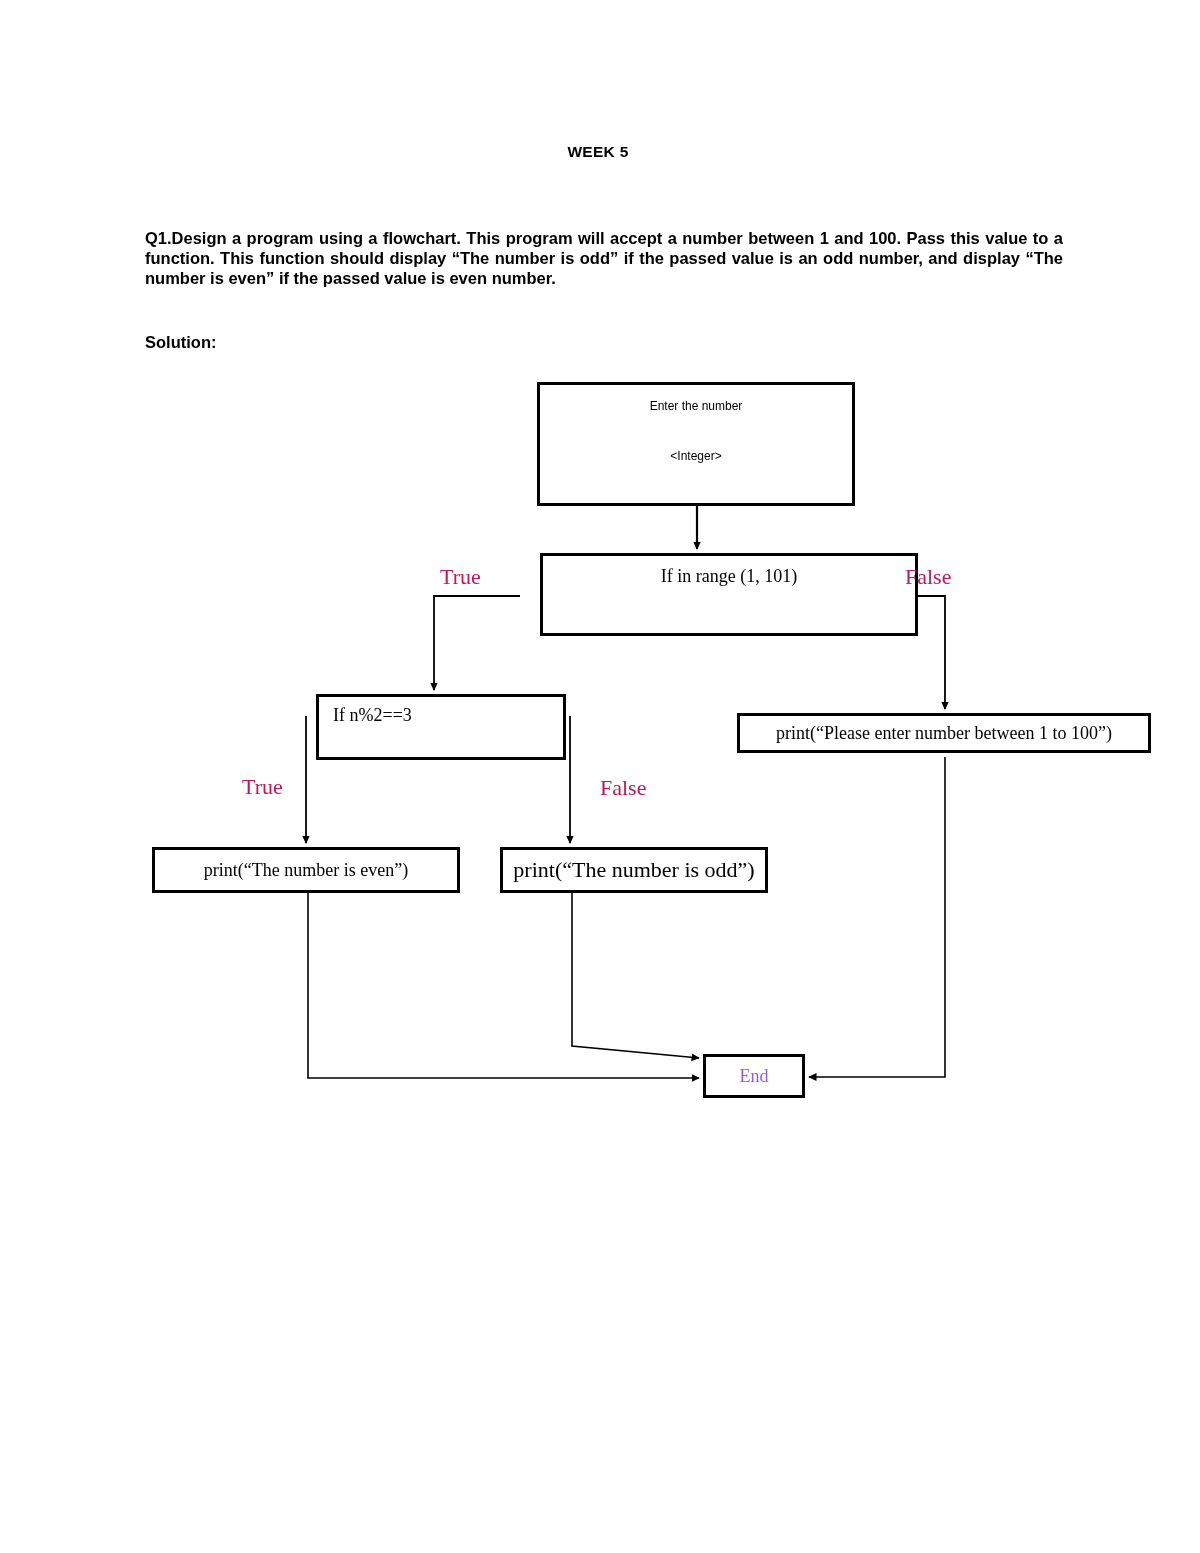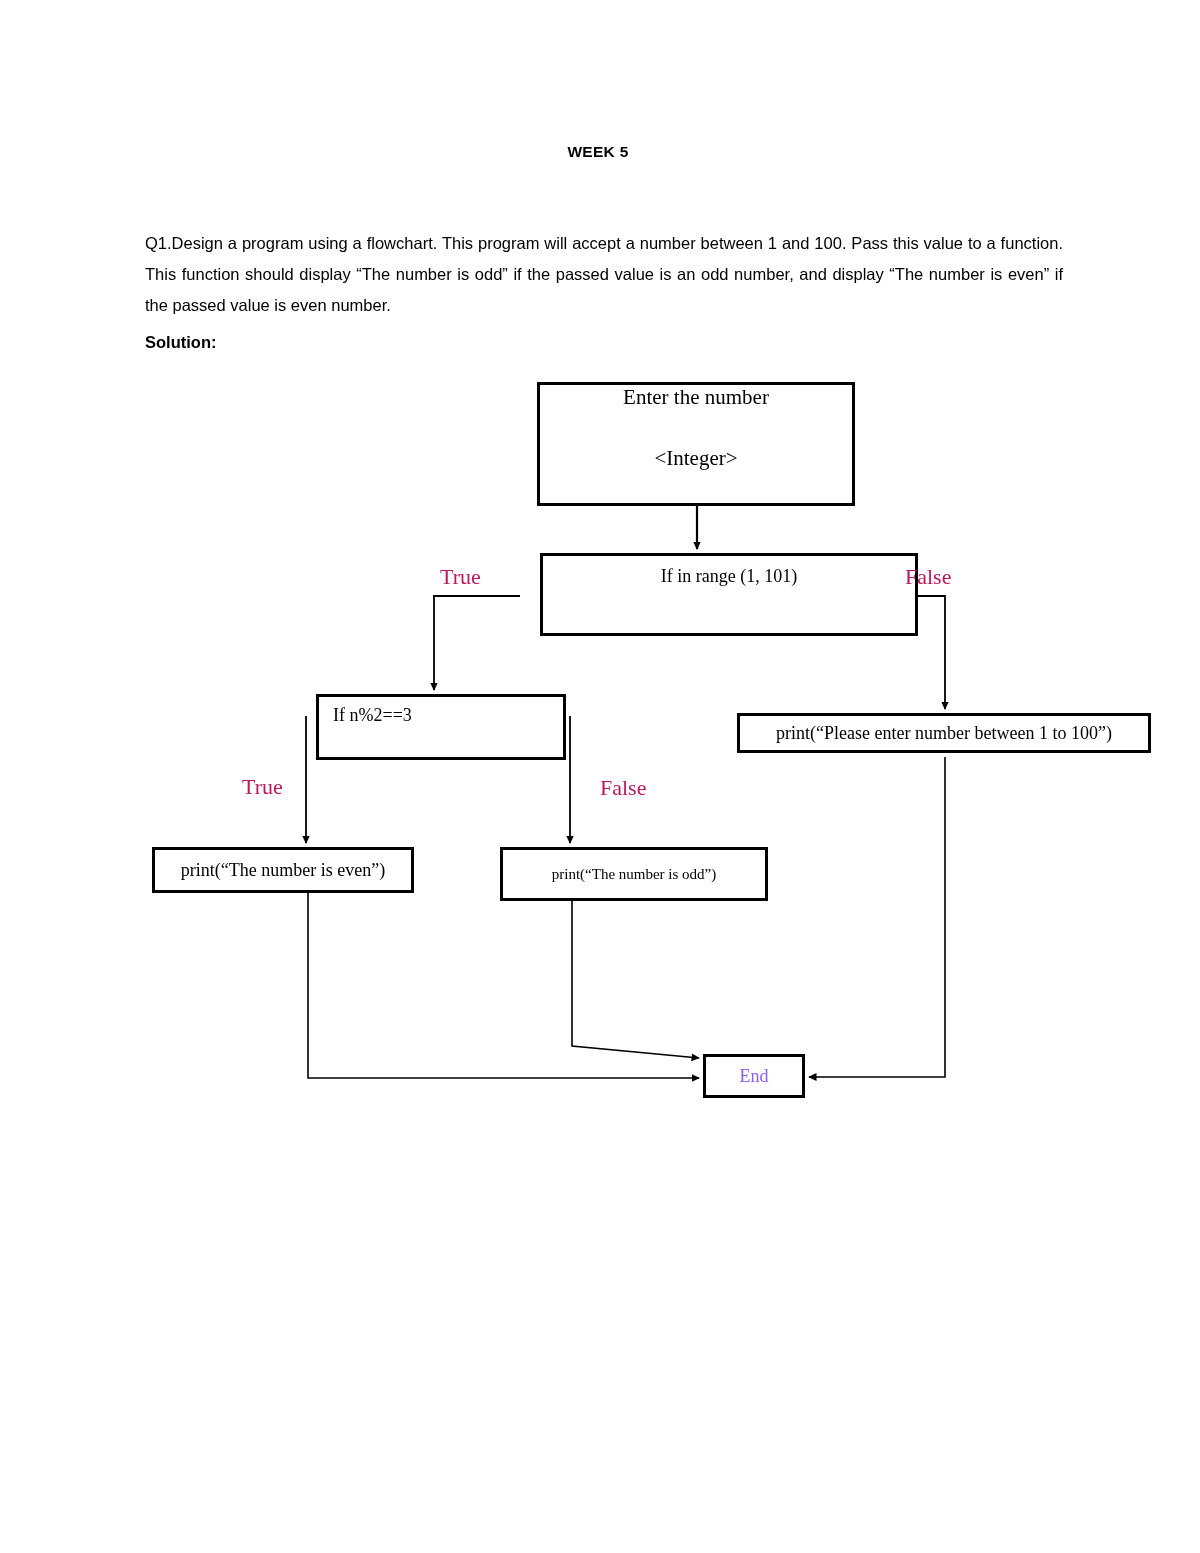--- a/index.html
+++ b/index.html
@@ -33,22 +33,22 @@
     letter-spacing: 0.3px;
     font-family: "Liberation Sans", sans-serif;
   }
 
   .question {
     position: absolute;
     left: 145px;
     top: 228px;
     width: 918px;
     font-size: 16.5px;
-    font-weight: normal;
-    line-height: 31px;
+    font-weight: bold;
+    line-height: 20px;
     text-align: justify;
     text-justify: inter-word;
     font-family: "Liberation Sans", sans-serif;
   }
 
   .solution-label {
     position: absolute;
     left: 145px;
     top: 333px;
     font-size: 16.5px;
@@ -85,22 +85,23 @@
   }
 
   
   #node-input {
     left: 537px;
     top: 382px;
     width: 318px;
     height: 124px;
     flex-direction: column;
     justify-content: flex-start;
-    font-family: Liberation Serif, serif;
-    font-size: 21px;
+    padding-top: 14px;
+    font-family: Liberation Sans, sans-serif;
+    font-size: 12px;
   }
   #node-input .line + .line { margin-top: 36px; }
 
   
   #node-range {
     left: 540px;
     top: 553px;
     width: 378px;
     height: 83px;
     align-items: flex-start;
@@ -127,32 +128,32 @@
     top: 713px;
     width: 414px;
     height: 40px;
     font-size: 18px;
   }
 
   
   #node-print-even {
     left: 152px;
     top: 847px;
-    width: 262px;
+    width: 308px;
     height: 46px;
     font-size: 18px;
   }
 
   
   #node-print-odd {
     left: 500px;
     top: 847px;
     width: 268px;
-    height: 54px;
-    font-size: 15px;
+    height: 46px;
+    font-size: 22px;
   }
 
   
   #node-end {
     left: 703px;
     top: 1054px;
     width: 102px;
     height: 44px;
     font-size: 18px;
     color: #ff0000;

